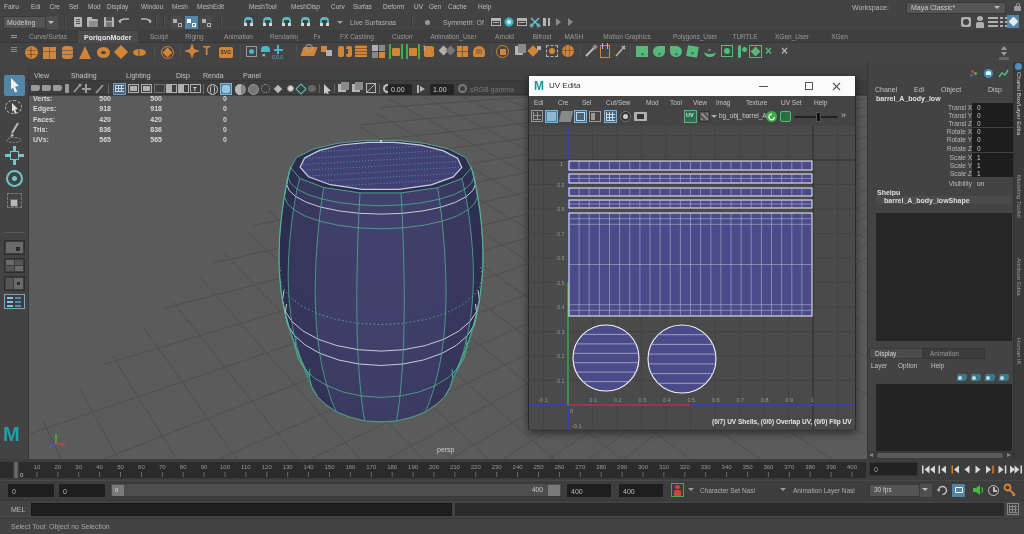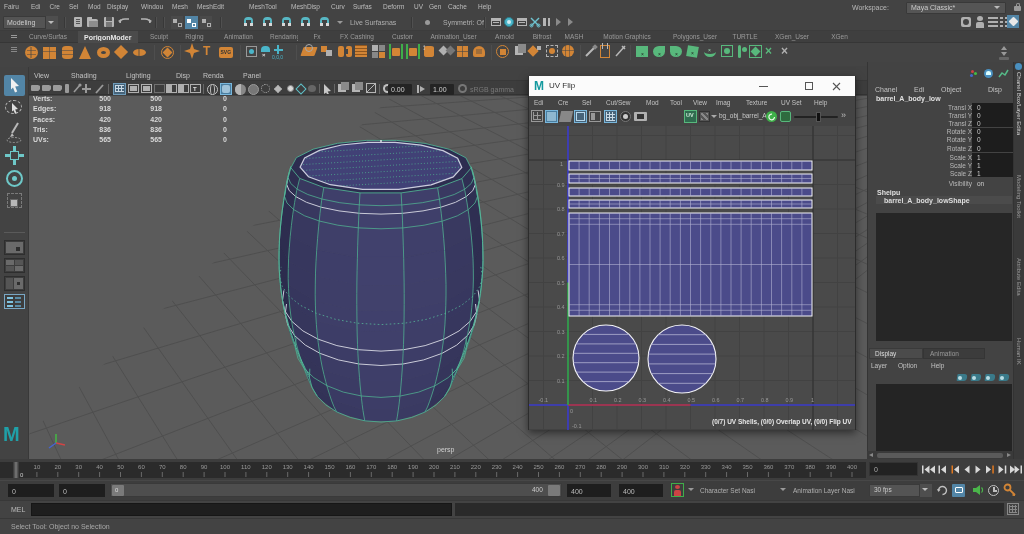--- a/index.html
+++ b/index.html
@@ -647,21 +647,21 @@
 <div class="abs" style="left:877px;top:452.5px;width:126px;height:5px;background:#5a5a5a;border-radius:2px;"></div>
 <div class="abs" style="left:1013px;top:62px;width:11px;height:397px;background:#3a3a3a;border-left:1px solid #333;"></div>
 <div class="abs" style="left:1015px;top:63px;width:7px;height:7px;background:#4a90c0;border-radius:50%;"></div>
 <span class="txt" style="left:1014px;top:72px;font-size:6px;color:#cfcfcf;transform-origin:0 0;transform:rotate(90deg) translateY(-8px);width:96px;display:inline-block;">Chanel Box/Layer Edita</span>
 <span class="txt" style="left:1014px;top:175px;font-size:6px;color:#9a9a9a;transform-origin:0 0;transform:rotate(90deg) translateY(-8px);width:74px;display:inline-block;">Modeling Toolkit</span>
 <span class="txt" style="left:1014px;top:258px;font-size:6px;color:#9a9a9a;transform-origin:0 0;transform:rotate(90deg) translateY(-8px);width:70px;display:inline-block;">Attribute Edita</span>
 <span class="txt" style="left:1014px;top:338px;font-size:6px;color:#9a9a9a;transform-origin:0 0;transform:rotate(90deg) translateY(-8px);width:40px;display:inline-block;">Human IK</span>
 <div class="abs" style="left:528px;top:76px;width:328px;height:354px;background:#444;box-shadow:0 3px 8px rgba(0,0,0,.5);border:1px solid #2c2c2c;"></div>
 <div class="abs" style="left:529px;top:76px;width:326px;height:20px;background:#fbfbfb;"></div>
 <span class="txt" style="left:534px;top:80px;font-size:12px;color:#13999e;font-weight:bold;">M</span>
-<span class="txt" style="left:549px;top:82px;font-size:8px;color:#333;font-weight:normal;">UV Flip</span>
+<span class="txt" style="left:549px;top:82px;font-size:8px;color:#333;font-weight:normal;">UV Edita</span>
 <div class="abs" style="left:759px;top:86px;width:9px;height:1.2px;background:#555;"></div>
 <div class="abs" style="left:805px;top:82px;width:8px;height:8px;border:1.2px solid #555;"></div>
 <svg class="abs" style="left:832px;top:82px" width="9" height="9">
       <line x1="1" y1="1" x2="8" y2="8" stroke="#555" stroke-width="1.1"></line>
       <line x1="8" y1="1" x2="1" y2="8" stroke="#555" stroke-width="1.1"></line>
     </svg>
 <span class="txt" style="left:534px;top:99.5px;font-size:6.5px;color:#c2c2c2;font-weight:normal;">Edi</span>
 <span class="txt" style="left:558px;top:99.5px;font-size:6.5px;color:#c2c2c2;font-weight:normal;">Cre</span>
 <span class="txt" style="left:582px;top:99.5px;font-size:6.5px;color:#c2c2c2;font-weight:normal;">Sel</span>
 <span class="txt" style="left:606px;top:99.5px;font-size:6.5px;color:#c2c2c2;font-weight:normal;">Cut/Sew</span>

